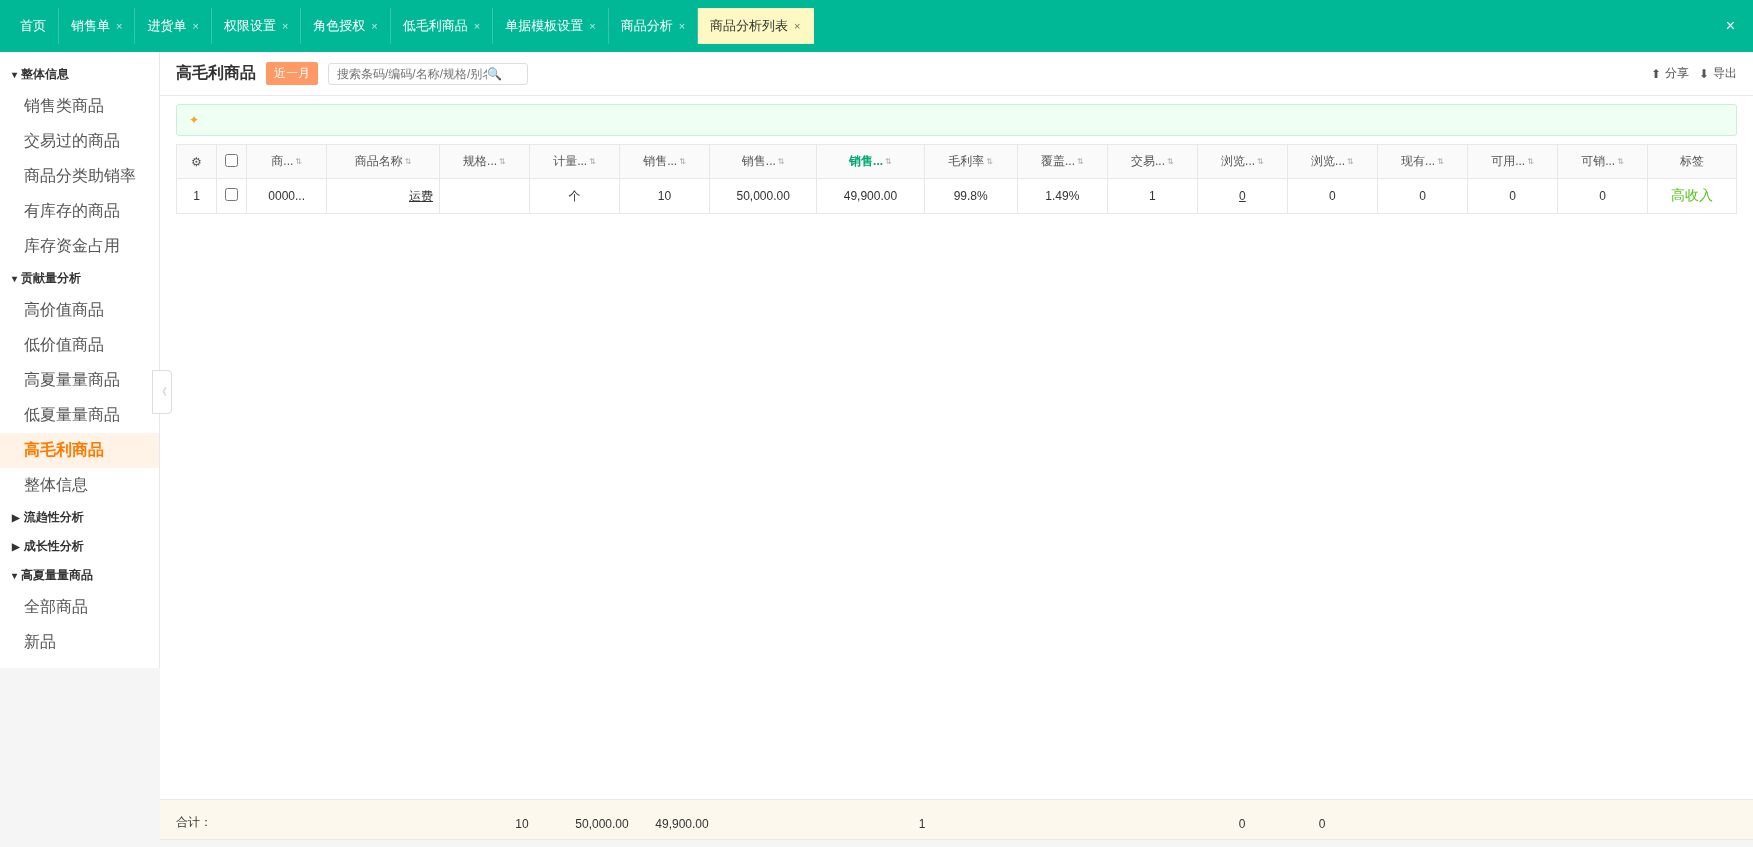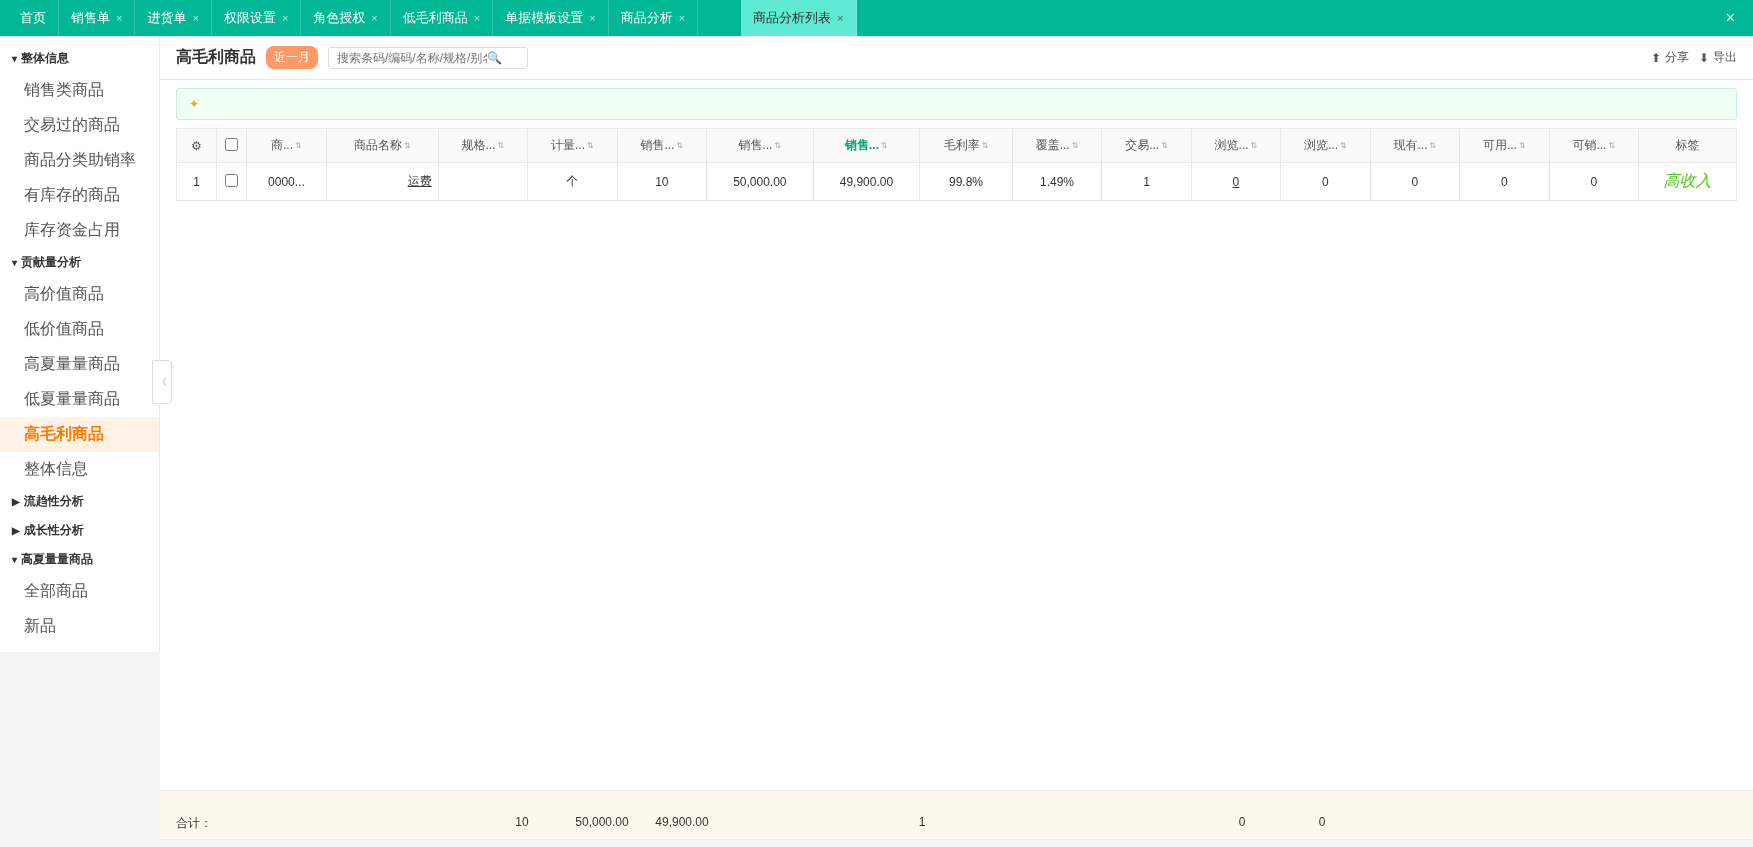--- a/index.html
+++ b/index.html
@@ -1,28 +1,28 @@
 <!DOCTYPE html>
 <html><head>
   <meta charset="utf-8">
   <style>
     * { box-sizing: border-box; margin: 0; padding: 0; }
     body { font-family: 'Microsoft YaHei', Arial, sans-serif; font-size: 12px; background: #f5f5f5; overflow: hidden; height: 847px; display: flex; flex-direction: column; }
 
     
     .top-nav {
-      display: flex; align-items: center; background: #00b896; height: 36px;
+      display: flex; align-items: center; background: #00b896; height: 52px;
       padding: 16px 8px; flex-shrink: 0; color: white;
     }
     .nav-tab {
       display: flex; align-items: center; padding: 0 12px; height: 36px;
       cursor: pointer; font-size: 13px; color: white; white-space: nowrap;
       border-right: 1px solid rgba(255,255,255,0.2);
     }
-    .nav-tab.active { background: #5eead4; color: #333; margin-left: 43px; }
+    .nav-tab.active { background: #fef9c3; color: #333; }
     .nav-tab .close-x { margin-left: 6px; font-size: 11px; opacity: 0.7; cursor: pointer; }
     .nav-tab.active .close-x { color: #333; }
     .nav-close-all { margin-left: auto; padding: 0 10px; cursor: pointer; color: white; font-size: 16px; }
 
     
     .main-area { display: flex; flex: 1; overflow: hidden; }
 
     
     .sidebar {
       width: 160px; background: white; border-right: 1px solid #e8e8e8;
@@ -43,21 +43,21 @@
     
     .content { flex: 1; display: flex; flex-direction: column; overflow: hidden; background: white; }
 
     
     .content-header {
       display: flex; align-items: center; padding: 10px 16px; border-bottom: 1px solid #e8e8e8;
       gap: 10px;
     }
     .content-title { font-size: 16px; font-weight: bold; color: #333; }
     .date-filter-btn {
-      background: #ff9966; color: white; border: none; border-radius: 8px;
+      background: #ff9966; color: white; border: none; border-radius: 2px;
       padding: 3px 8px; font-size: 12px; cursor: pointer;
     }
     .search-box {
       display: flex; align-items: center; border: 1px solid #ddd; border-radius: 3px;
       padding: 3px 8px; flex: 0 0 200px;
     }
     .search-box input { border: none; outline: none; font-size: 12px; width: 150px; color: #999; }
     .search-icon { color: #999; cursor: pointer; }
     .header-actions { margin-left: auto; display: flex; gap: 10px; }
     .action-btn {
@@ -80,29 +80,29 @@
       font-size: 12px; color: #555; font-weight: normal; white-space: nowrap;
       position: sticky; top: 0; z-index: 5;
     }
     table td {
       border: 1px solid #e8e8e8; padding: 8px 6px; font-size: 12px;
       color: #333; text-align: center; white-space: nowrap;
     }
     table td.text-left { text-align: right; text-decoration: underline; }
     .th-resize { display: flex; align-items: center; justify-content: center; gap: 2px; }
     .th-resize .sort-icon { color: #aaa; font-size: 8px; }
-    .tag-high { color: #52c41a; font-size: 16px; font-style: italic; }
+    .tag-high { color: #52c41a; font-size: 14px; }
     .col-index { width: 40px; }
     .col-check { width: 30px; }
     .link-underline { text-decoration: underline; cursor: pointer; color: #333; }
 
     
     .footer-total {
-      display: flex; align-items: flex-start; background: #fdf8ee; border-top: 1px solid #e8e8e8;
-      padding: 24px 16px; font-size: 12px; height: 40px; flex-shrink: 0;
+      display: flex; align-items: flex-end; background: #fdf8ee; border-top: 1px solid #e8e8e8;
+      padding: 8px 16px; font-size: 12px; height: 40px; flex-shrink: 0;
     }
     .footer-total .label { color: #333; margin-right: 20px; }
     .total-cells { display: flex; gap: 0; flex: 1; }
     .total-cell {
       min-width: 80px; text-align: center; padding: 0 6px; color: #333;
     }
 
     
     .bottom-scrollbar {
       height: 8px; background: #f5f5f5; border-top: 1px solid #e8e8e8; flex-shrink: 0;

